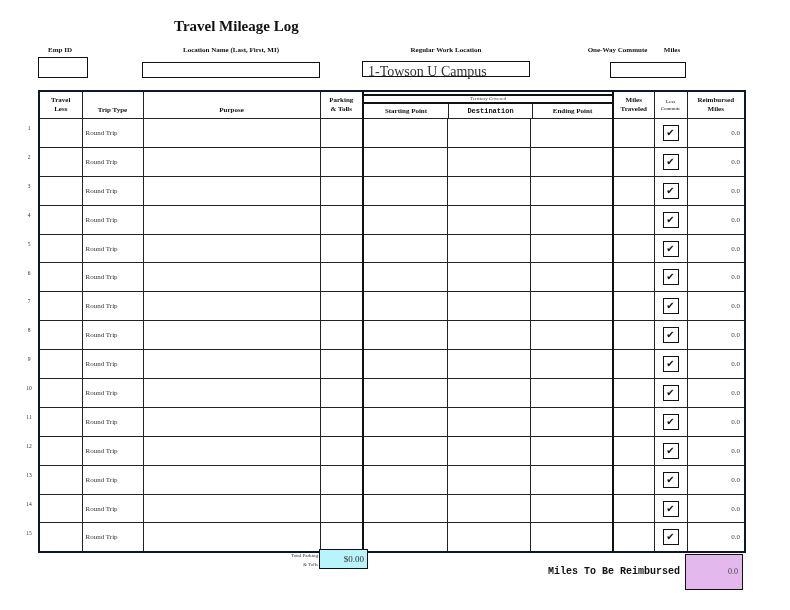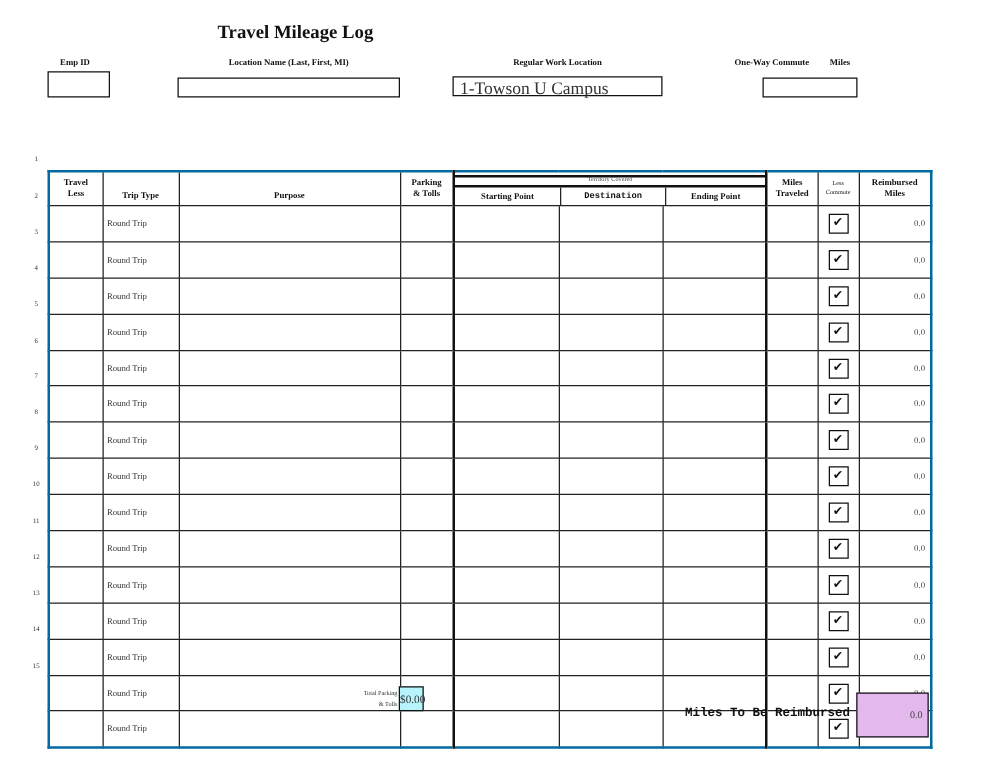--- a/index.html
+++ b/index.html
@@ -8,21 +8,21 @@
   .title { left:174px; top:18px; font-size:15px; font-weight:bold; }
   .lbl { font-size:7px; font-weight:bold; text-align:center; }
   .box { border:1.5px solid #111; background:#fff; box-sizing:border-box; }
   .field-text { font-size:14px; padding:2px 5px; color:#333; }
   table.log { position:absolute; left:38px; top:90px; border-collapse:collapse; table-layout:fixed; }
   table.log td, table.log th { border:1px solid #222; padding:0; box-sizing:border-box; }
   table.log th { font-size:7px; font-weight:bold; height:25px; vertical-align:middle; text-align:center; line-height:9px; }
   table.log td { height:28.9px; font-size:7px; vertical-align:middle; }
   .thickL { border-left:2.5px solid #111 !important; }
   .thickR { border-right:2.5px solid #111 !important; }
-  .outer { border:2px solid #0369a1;margin-top:46px; }
+  .outer { border:2px solid #0f172a; }
   .trip { padding-left:3px !important; color:#333; font-size:7px; }
   .reimb { text-align:right; padding-right:4px !important; font-size:8px; color:#444; }
   .chk { width:16px; height:16px; border:1.5px solid #111; margin:0 auto; box-sizing:border-box; font-size:10px; line-height:13px; text-align:center; font-family:"DejaVu Sans", sans-serif; }
   .rownum { position:absolute; left:24px; width:10px; font-size:5.5px; color:#333; text-align:center; }
   .tc-label { font-size:5px; font-weight:normal; color:#444; }
 </style>
 </head>
 <body>
 
 <div class="abs title">Travel Mileage Log</div>
@@ -300,16 +300,16 @@
           <div class="chk">✔</div>
         </td>
         <td class="reimb">0.0</td>
       </tr>
     </tbody>
 </table>
 
 <div class="abs" style="left:270px;top:551px;width:48px;text-align:right;font-size:5px;line-height:9px;color:#333;">
   <span>Total Parking</span><br><span>&amp; Tolls</span>
 </div>
-<div class="abs" style="left: 319px; top: 549px; width: 20px; height: 20px; border: 1.5px solid rgb(17, 17, 17); box-sizing: border-box; text-align: right; padding-right: 3px; font-size: 9px; line-height: 18px; color: rgb(51, 51, 51); background: rgb(184, 244, 251);">$0.00</div>
+<div class="abs" style="left: 319px; top: 549px; width: 49px; height: 20px; border: 1.5px solid rgb(17, 17, 17); box-sizing: border-box; text-align: right; padding-right: 3px; font-size: 9px; line-height: 18px; color: rgb(51, 51, 51); background: rgb(184, 244, 251);">$0.00</div>
 
 <div class="abs" style="left:520px;top:566px;width:160px;text-align:right;font-size:10px;font-weight:bold;font-family:Liberation Mono, monospace;">Miles To Be Reimbursed</div>
 <div class="abs" style="left: 685px; top: 554px; width: 58px; height: 36px; border: 1.5px solid rgb(17, 17, 17); box-sizing: border-box; text-align: right; padding-right: 4px; font-size: 8px; line-height: 34px; color: rgb(68, 68, 68); background: rgb(227, 184, 236);">0.0</div>
 
 </body></html>

